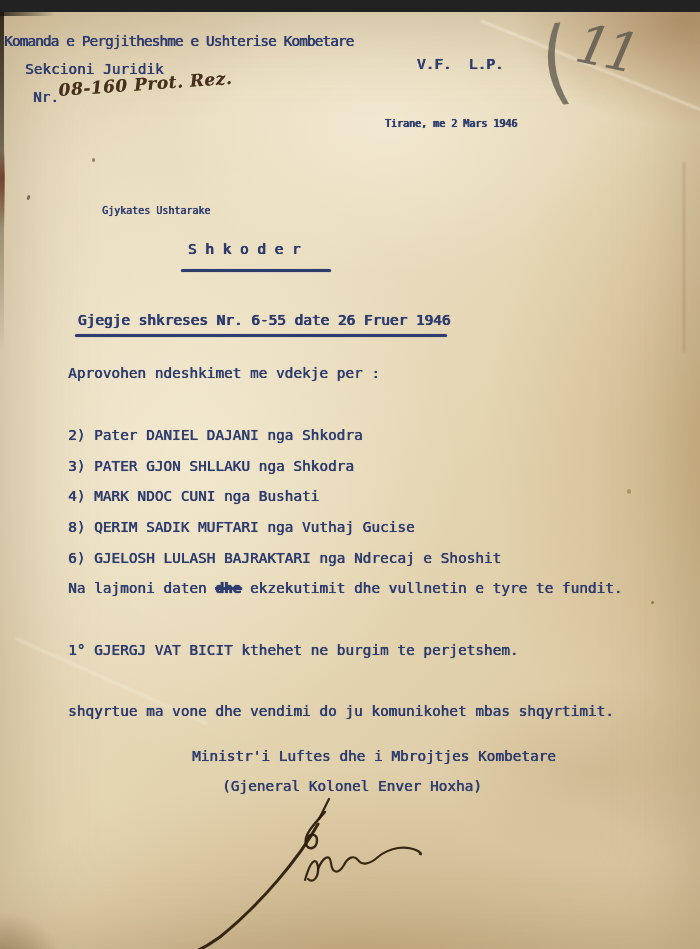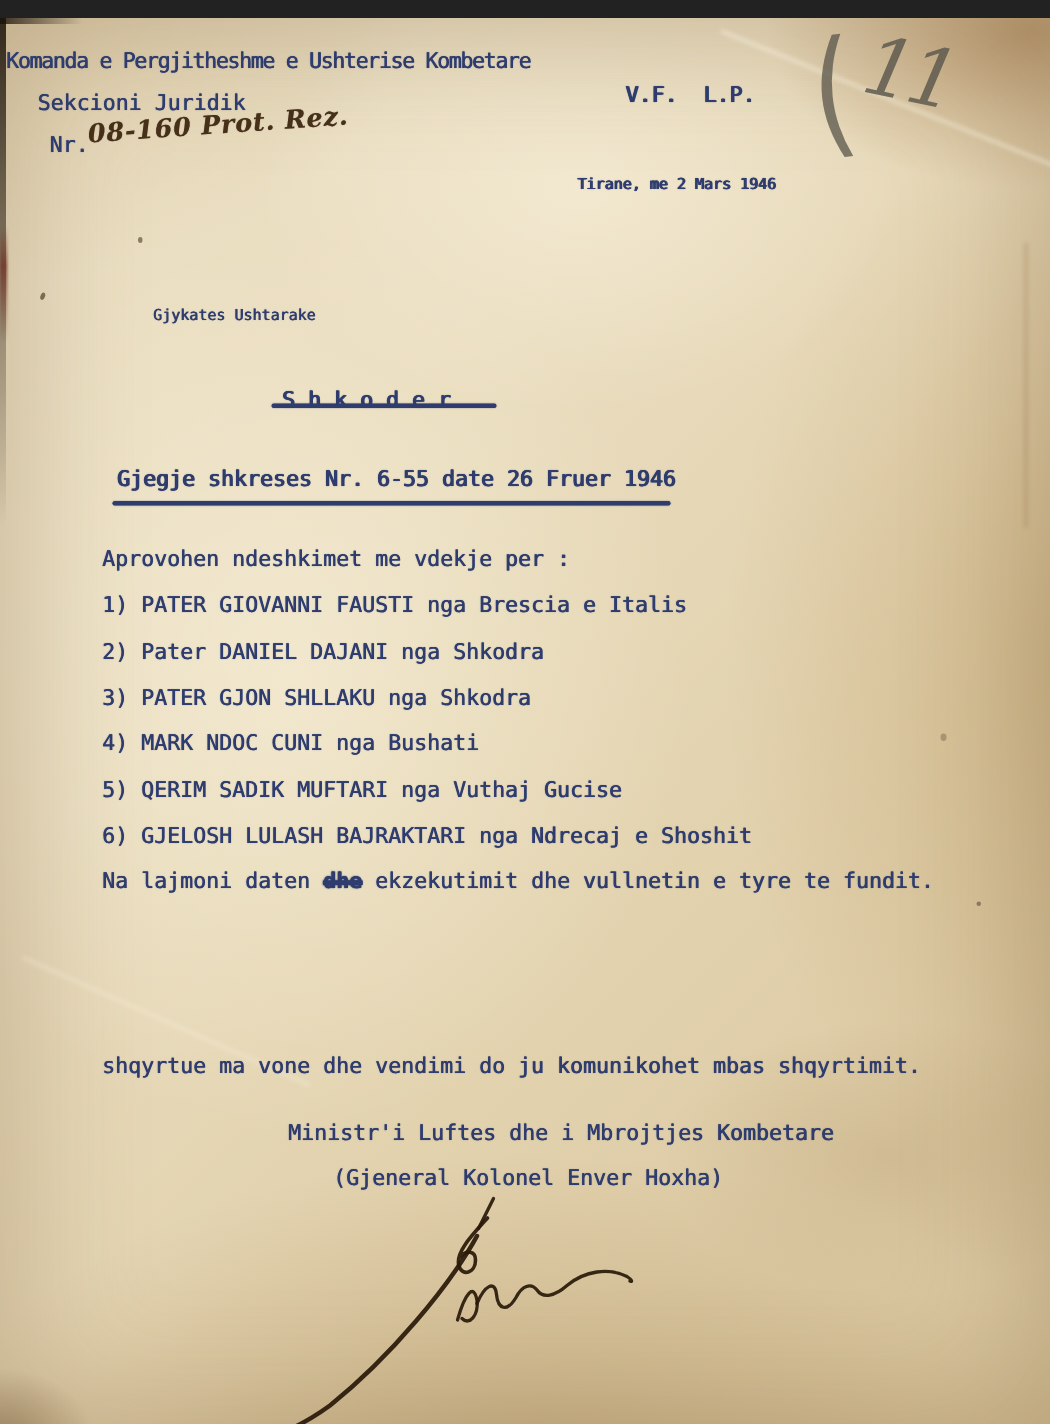--- a/index.html
+++ b/index.html
@@ -73,36 +73,36 @@
   <div class="line tight" style="left:4px;top:22px;">Komanda e Pergjitheshme e Ushterise Kombetare</div>
   <div class="line" style="left:25px;top:50px;">Sekcioni Juridik</div>
   <div class="line hv" style="left:417px;top:45px;">V.F.  L.P.</div>
   <div class="line" style="left:33px;top:78px;">Nr.</div>
   <div class="hand" style="left:58px;top:68px;">08-160 Prot. Rez.</div>
   <span class="pencil-paren">(</span>
   <span class="pencil-num">11</span>
   <div class="line sm hv" style="left:385px;top:104px;">Tirane, me 2 Mars 1946</div>
 
   <div class="line sm" style="left:102px;top:191px;text-align:center;">Gjykates Ushtarake</div>
-  <div class="line hv" style="left:188px;top:248px;text-align:right;">S h k o d e r</div>
+  <div class="line hv" style="left:188px;top:230px;text-align:right;">S h k o d e r</div>
   <div class="rule" style="left:181px;top:257px;width:150px;"></div>
 
   <div class="line hv" style="left:78px;top:301px;">Gjegje shkreses Nr. 6-55 date 26 Fruer 1946</div>
   <div class="rule" style="left:75px;top:322px;width:372px;"></div>
 
   <div class="line" style="left:68px;top:354px;">Aprovohen ndeshkimet me vdekje per :</div>
-  <div class="line" style="left:68px;top:385px;">1) PATER GIOVANNI FAUSTI nga Brescia e Italis</div>
   <div class="line" style="left:68px;top:416px;">2) Pater DANIEL DAJANI nga Shkodra</div>
   <div class="line" style="left:68px;top:447px;">3) PATER GJON SHLLAKU nga Shkodra</div>
   <div class="line" style="left:68px;top:477px;">4) MARK NDOC CUNI nga Bushati</div>
-  <div class="line" style="left:68px;top:508px;">5) QERIM SADIK MUFTARI nga Vuthaj Gucise</div>
+  <div class="line" style="left:68px;top:508px;">8) QERIM SADIK MUFTARI nga Vuthaj Gucise</div>
   <div class="line" style="left:68px;top:539px;">6) GJELOSH LULASH BAJRAKTARI nga Ndrecaj e Shoshit</div>
 
   <div class="line" style="left:68px;top:569px;"><span>Na lajmoni daten </span><span class="struck">dhe</span><span> ekzekutimit dhe vullnetin e tyre te fundit.</span></div>
 
+  <div class="line" style="left:68px;top:631px;">1° GJERGJ VAT BICIT kthehet ne burgim te perjetshem.</div>
   <div class="line" style="left:68px;top:692px;">shqyrtue ma vone dhe vendimi do ju komunikohet mbas shqyrtimit.</div>
 
   <div class="line" style="left:192px;top:737px;">Ministr'i Luftes dhe i Mbrojtjes Kombetare</div>
   <div class="line" style="left:222px;top:767px;">(Gjeneral Kolonel Enver Hoxha)</div>
 
   <svg class="sig" width="290" height="174" viewBox="0 0 290 174">
     <path d="M 179 12 L 169 32" stroke-width="2.2"></path>
     <path d="M 175 25 C 166 35 153 48 156 57 C 158 64 167 62 167 53 C 167 47 161 46 157 51" stroke-width="2.4"></path>
     <path d="M 168 37 C 150 70 110 118 70 150 C 52 163 36 170 22 173" stroke-width="3"></path>
     <path d="M 155 93 C 160 75 166 68 168 80 C 169 90 163 97 158 92" stroke-width="2.2"></path>

